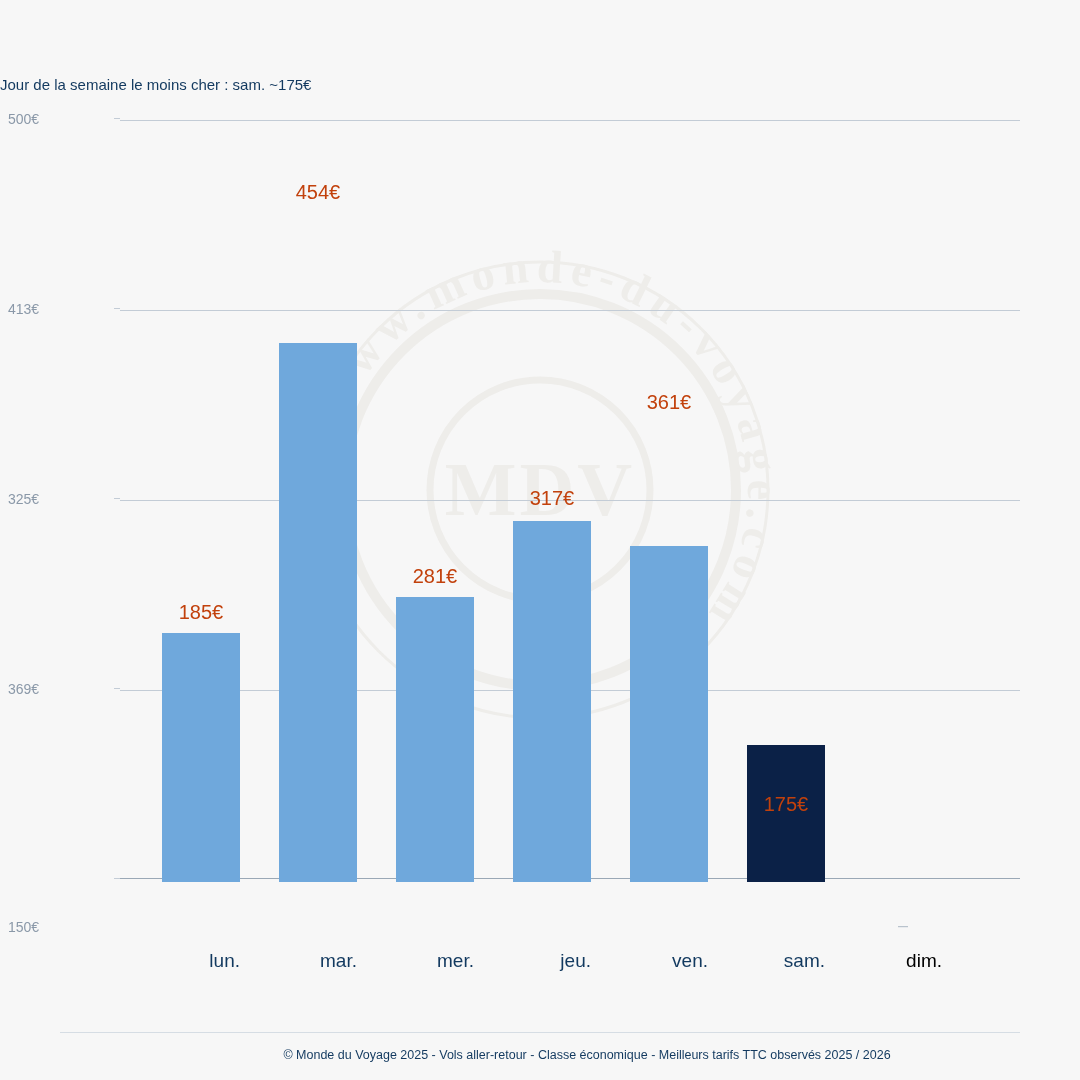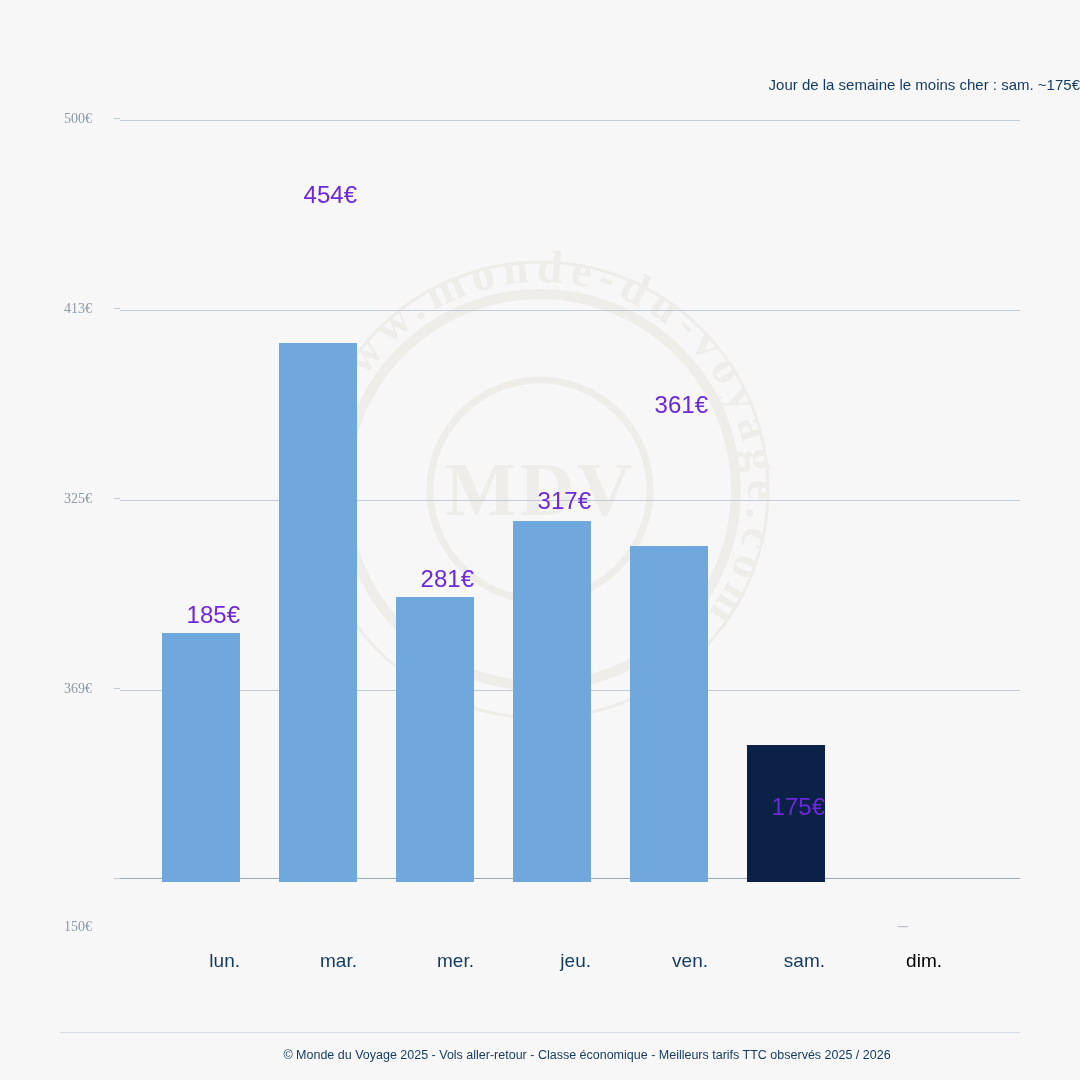--- a/index.html
+++ b/index.html
@@ -31,21 +31,21 @@
     font-size: 28px;
     font-weight: bold;
     color: #12395f;
     letter-spacing: 0.1px;
   }
   .subtitle {
     position: absolute;
     top: 76px;
     left: 0;
     width: 1080px;
-    text-align: right;
+    text-align: left;
     font-size: 15px;
     color: #12395f;
   }
 
   
   .plot {
     position: absolute;
     left: 120px;
     top: 120px;
     width: 900px;
@@ -53,50 +53,49 @@
   }
   .gridline {
     position: absolute;
     left: 0;
     width: 900px;
     height: 1px;
     background: #c3ccd6;
   }
   .ytick {
     position: absolute;
-    left: 0;
+    left: 8px;
     width: 92px;
-    text-align: right;
+    text-align: left;
     font-size: 14px;
     color: #8a98a8;
     white-space: nowrap;
-    font-family: Liberation Serif, serif;
   }
   .ytick-tickmark {
     position: absolute;
     width: 6px;
     height: 1px;
     background: #c3ccd6;
     left: 114px;
   }
 
   
   .bar {
     position: absolute;
     bottom: 0;
     background: #6fa8dc;
   }
   .bar.highlight {
     background: #0b2147;
   }
   .bar-value {
     position: absolute;
-    text-align: right;
-    font-size: 24px;
-    color: #6d28d9;
+    text-align: center;
+    font-size: 20px;
+    color: #c2410c;
     white-space: nowrap;
   }
   .bar-dash {
     position: absolute;
     text-align: center;
     font-size: 18px;
     color: #b9c3cd;
   }
 
   

